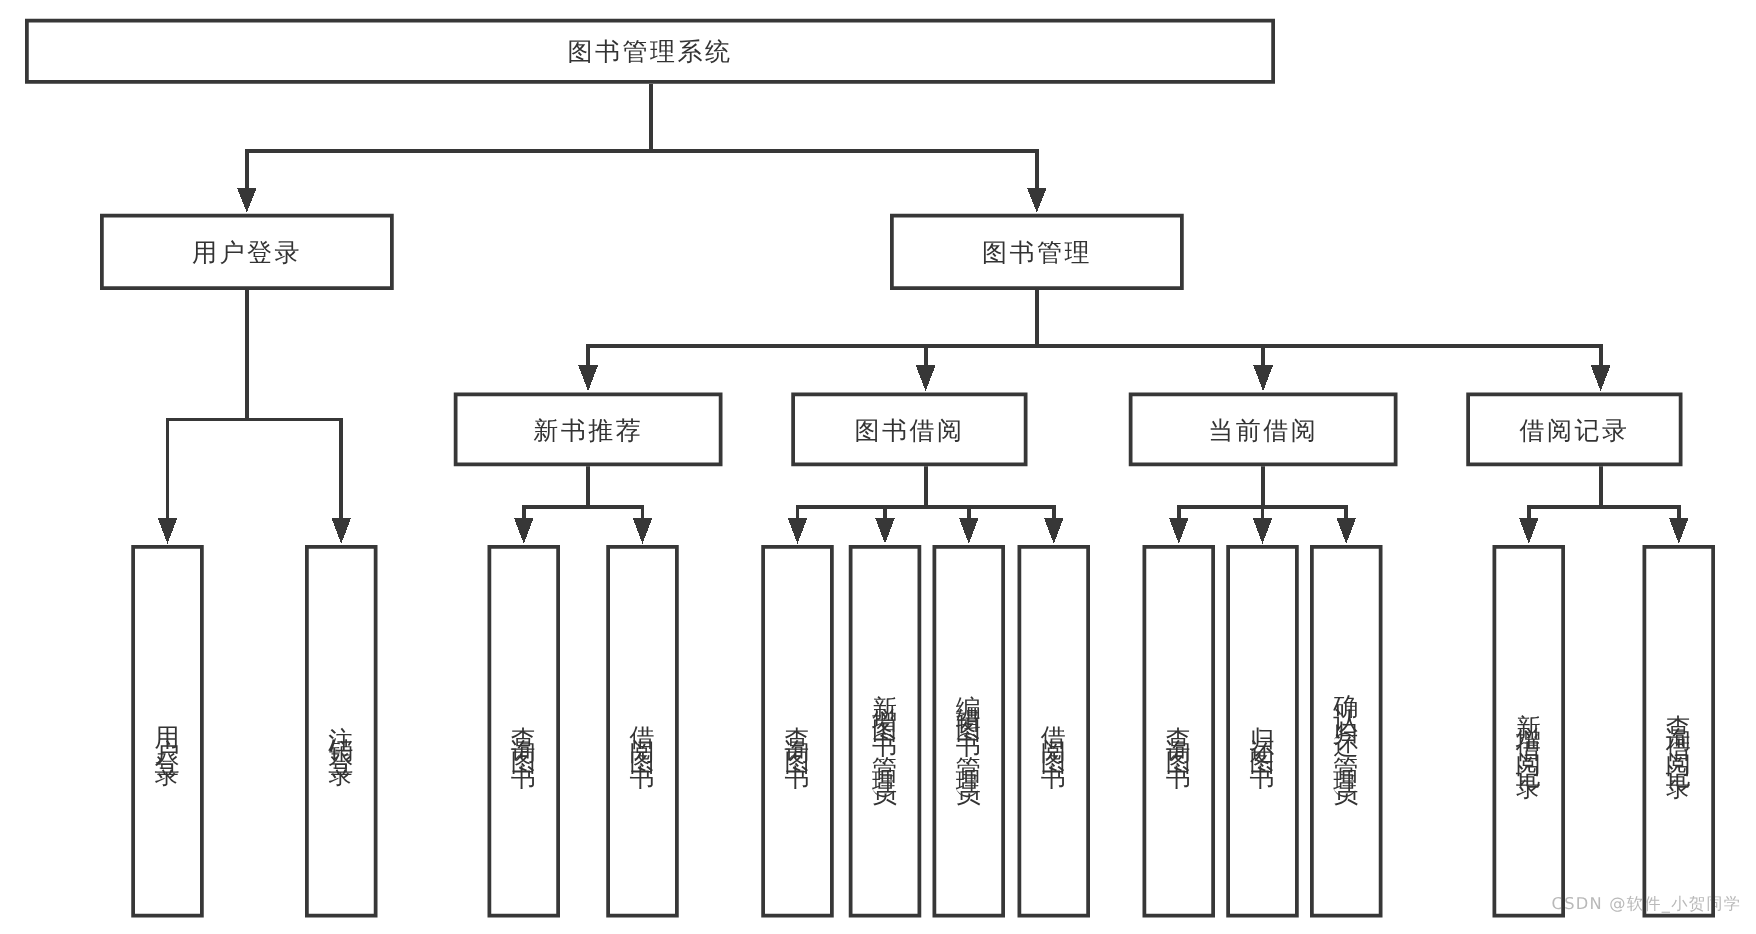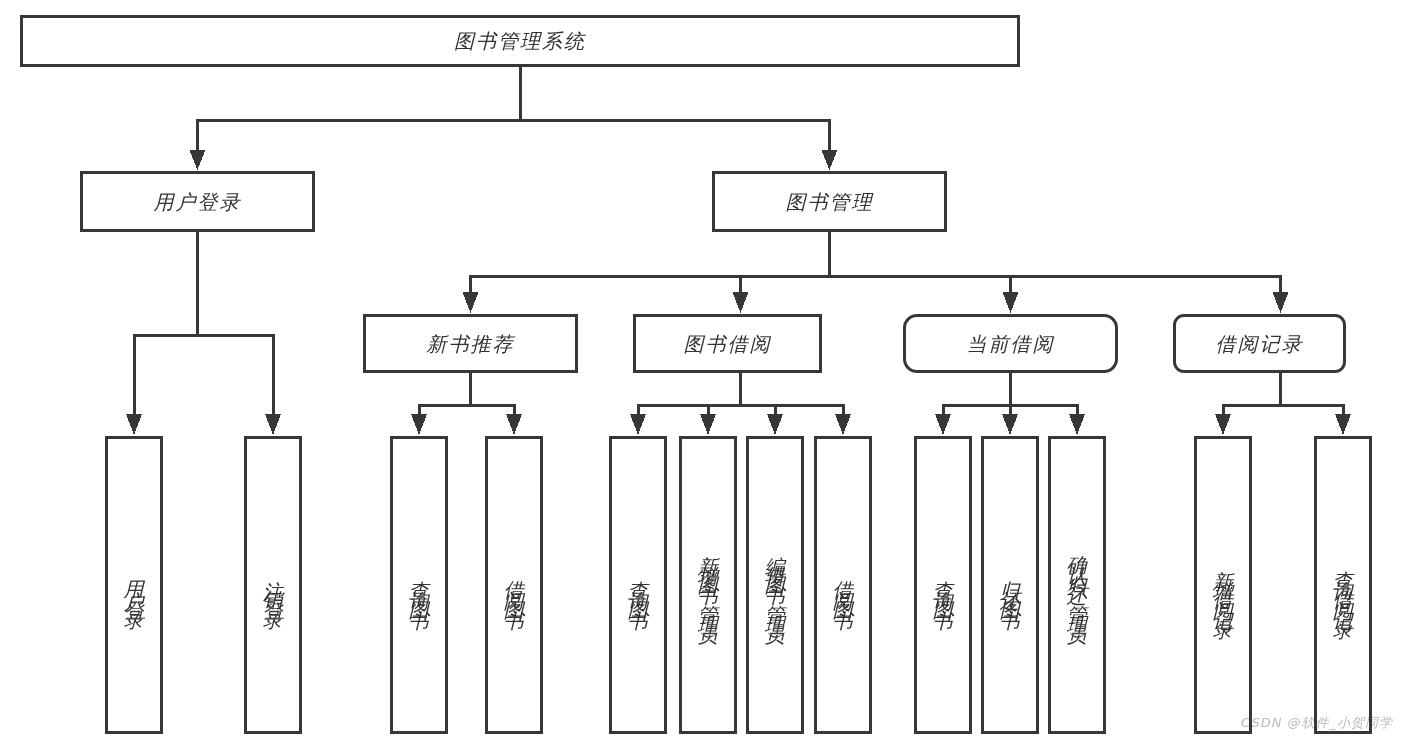--- a/index.html
+++ b/index.html
@@ -7,21 +7,20 @@
     padding: 0;
     background: #ffffff;
   }
   #stage {
     position: relative;
     width: 1405px;
     height: 747px;
     background: #ffffff;
     font-family: "DejaVu Sans", "Liberation Sans", sans-serif;
     overflow: hidden;
-    font-style: italic;
   }
   #connectors {
     position: absolute;
     left: 0;
     top: 0;
     width: 1405px;
     height: 747px;
     pointer-events: none;
   }
   .node {
@@ -100,22 +99,22 @@
     </g>
   </svg>
 
   <div class="node" style="left:20px; top:15px; width:1000px; height:52px;">图书管理系统</div>
 
   <div class="node" style="left:80px; top:171px; width:235px; height:61px;">用户登录</div>
   <div class="node" style="left:363px; top:314px; width:215px; height:59px;">新书推荐</div>
 
   <div class="node" style="left:712px; top:171px; width:235px; height:61px;">图书管理</div>
   <div class="node" style="left:633px; top:314px; width:189px; height:59px;">图书借阅</div>
-  <div class="node" style="left:903px; top:314px; width:215px; height:59px;border-radius:14px;">当前借阅</div>
-  <div class="node" style="left:1173px; top:314px; width:173px; height:59px;border-radius:11px;">借阅记录</div>
+  <div class="node" style="left:903px; top:314px; width:215px; height:59px;">当前借阅</div>
+  <div class="node" style="left:1173px; top:314px; width:173px; height:59px;">借阅记录</div>
 
   <div class="node leaf" style="left:105px; top:436px; width:58px; height:298px;">用户登录</div>
   <div class="node leaf" style="left:244px; top:436px; width:58px; height:298px;">注销登录</div>
 
   <div class="node leaf" style="left:390px; top:436px; width:58px; height:298px;">查询图书</div>
   <div class="node leaf" style="left:485px; top:436px; width:58px; height:298px;">借阅图书</div>
 
   <div class="node leaf" style="left:609px; top:436px; width:58px; height:298px;">查询图书</div>
   <div class="node leaf" style="left:679px; top:436px; width:58px; height:298px;">新增图书（管理员）</div>
   <div class="node leaf" style="left:746px; top:436px; width:58px; height:298px;">编辑图书（管理员）</div>

